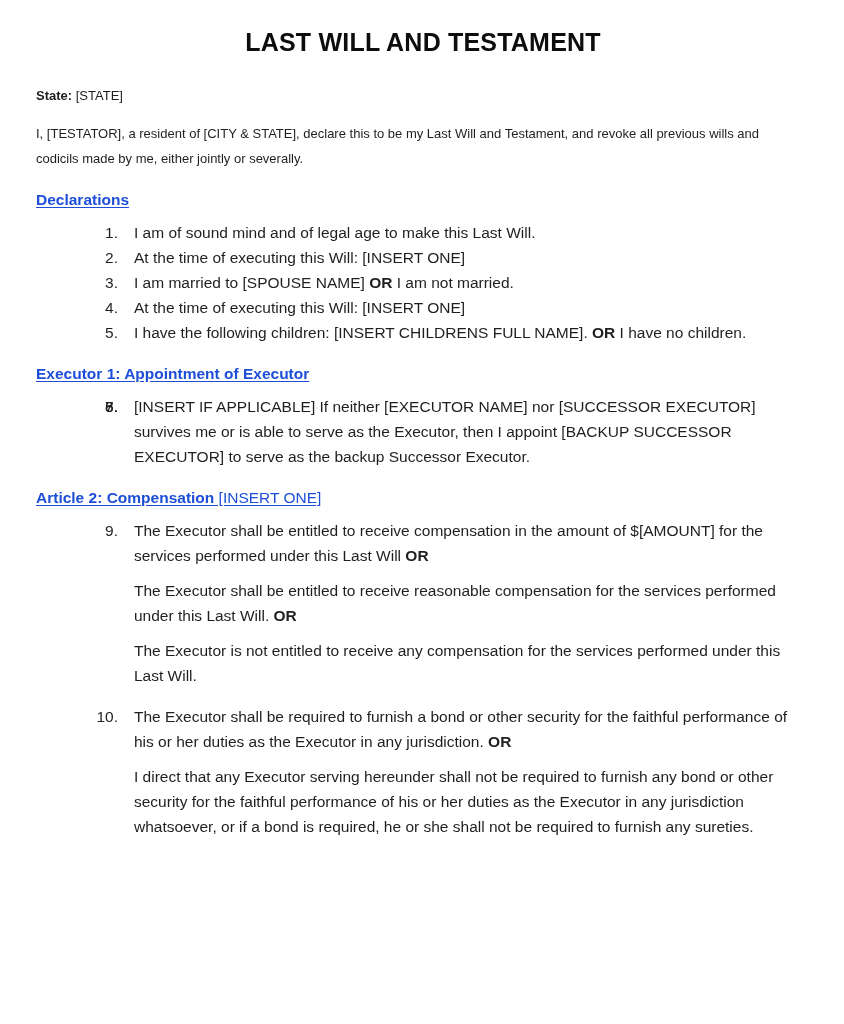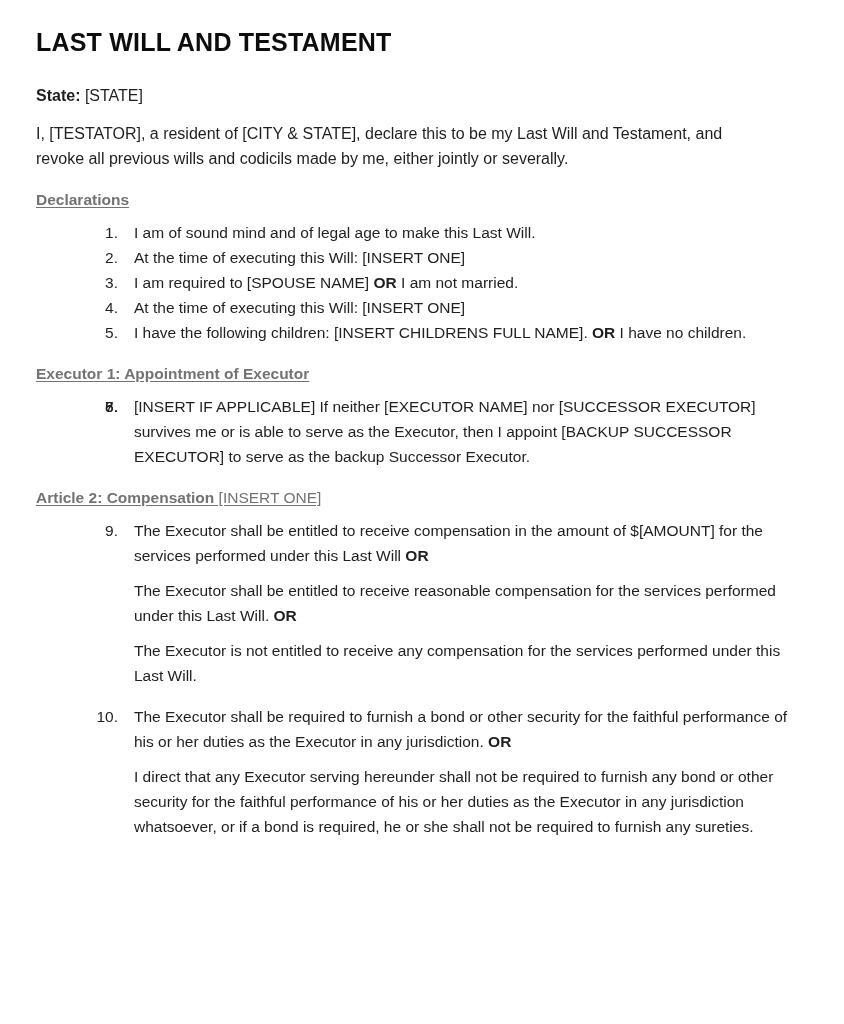--- a/index.html
+++ b/index.html
@@ -22,44 +22,45 @@
     height: 1024px;
     background: #ffffff;
     box-sizing: border-box;
     padding: 28px 34px 0 36px;
   }
 
   
   .doc-title {
     font-size: 25px;
     font-weight: bold;
+    text-align: center;
     letter-spacing: 0.2px;
     margin: 0 0 26px 0;
     line-height: 1.15;
     color: #0d0d0d;
   }
 
   
   .para {
-    font-size: 16px;
+    font-size: 13px;
     line-height: 25px;
     margin: 0 0 16px 0;
     max-width: 728px;
     color: #1f1f1f;
   }
   .para.tight { margin-bottom: 13px; }
 
   .b { font-weight: bold; }
 
   
   .section-heading {
     font-size: 15.5px;
     line-height: 25px;
     margin: 0 0 8px 0;
-    color: #737373;
+    color: #1d4ed8;
   }
   .section-heading .u {
     text-decoration: underline;
     text-underline-offset: 2px;
   }
   .section-heading .hd-main { font-weight: bold; }
   .section-heading .hd-sub  { font-weight: normal; text-decoration: underline; }
 
   
   .clauses {
@@ -100,21 +101,21 @@
     <span class="b">State:</span><span> </span><span>[STATE]</span>
   </p>
 
   <p class="para">I, [TESTATOR], a resident of [CITY &amp; STATE], declare this to be my Last Will and Testament, and revoke all previous wills and codicils made by me, either jointly or severally.</p>
 
   <div>
       <div class="section-heading"><span class="u"><span class="hd-main">Declarations</span></span></div>
       <div class="clauses">
         <div class="clause"><span class="num">1.</span><span>I am of sound mind and of legal age to make this Last Will.</span></div>
         <div class="clause"><span class="num">2.</span><span>At the time of executing this Will: [INSERT ONE]</span></div>
-        <div class="clause"><span class="num">3.</span><span>I am required to [SPOUSE NAME] </span><span class="b">OR</span><span> I am not married.</span></div>
+        <div class="clause"><span class="num">3.</span><span>I am married to [SPOUSE NAME] </span><span class="b">OR</span><span> I am not married.</span></div>
         <div class="clause"><span class="num">4.</span><span>At the time of executing this Will: [INSERT ONE]</span></div>
         <div class="clause"><span class="num">5.</span><span>I have the following children: [INSERT CHILDRENS FULL NAME]. </span><span class="b">OR</span><span> I have no children.</span></div>
       </div>
     </div>
 
   <div>
       <div class="section-heading"><span class="u"><span class="hd-main">Executor 1: Appointment of Executor</span></span></div>
       <div class="clauses">
         <div class="clause"><span class="num">6.</span></div>
         <div class="clause"><span class="num">7.</span></div>

